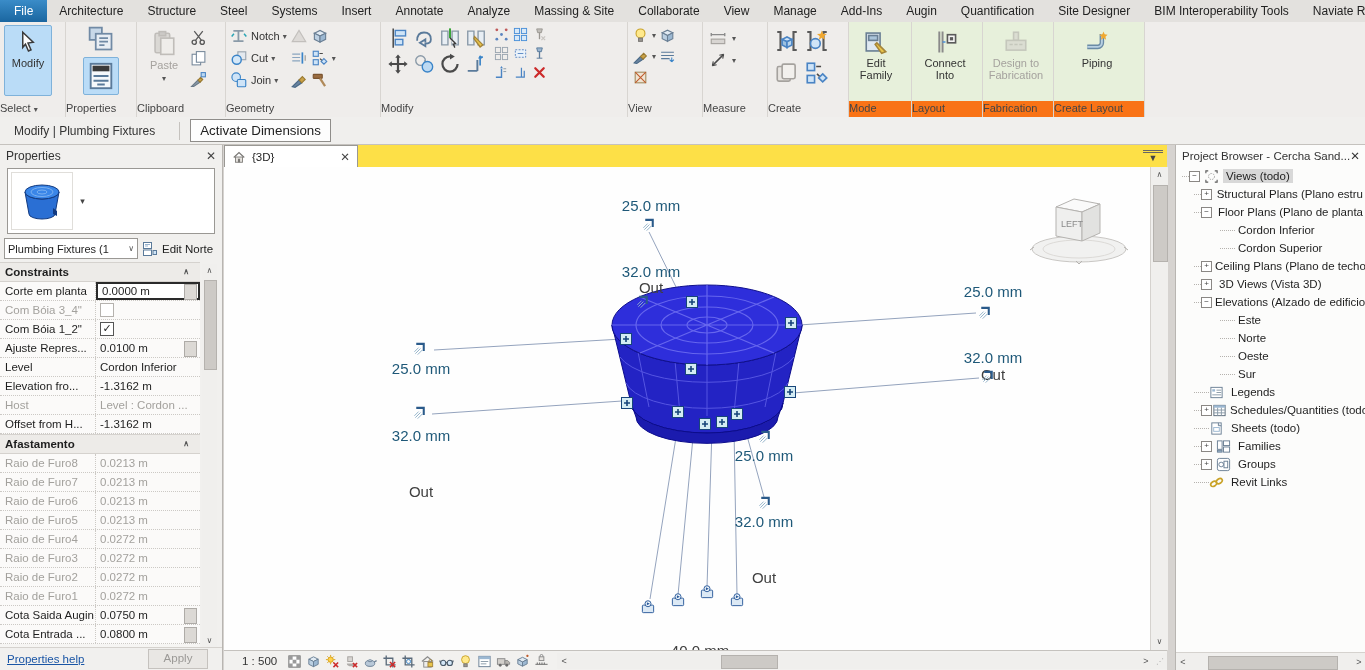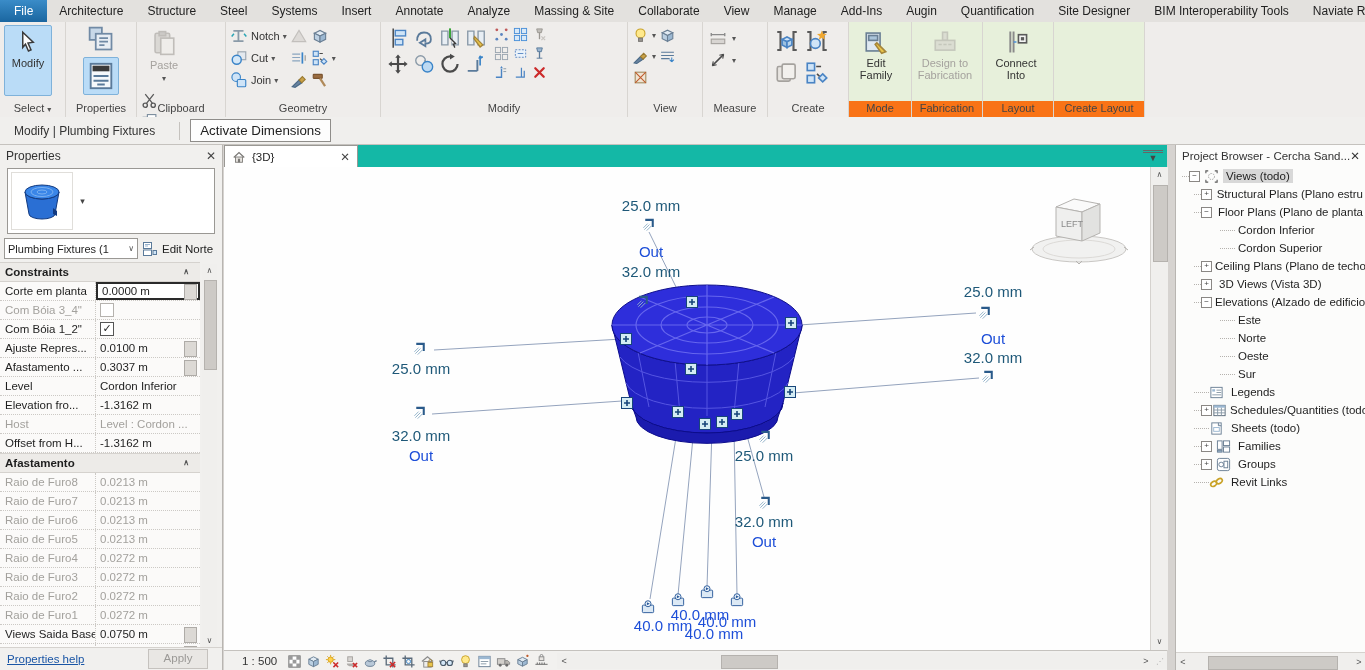--- a/index.html
+++ b/index.html
@@ -8,21 +8,21 @@
   .ic{display:inline-block;vertical-align:middle;flex:none;}
   .ic svg{width:100%;height:100%;display:block;}
   
   .tabbar{position:absolute;left:0;top:0;width:1365px;height:22px;background:#e3e1de;display:flex;align-items:stretch;}
   .rtab{padding:0 12px;display:flex;align-items:center;color:#222;cursor:default;white-space:nowrap;}
   .rtab.filetab{background:linear-gradient(#3a8cc8,#1a66a0);color:#fff;padding:0 14px;}
   
   .ribbon{position:absolute;left:0;top:22px;width:1365px;height:95px;background:#efedeb;display:flex;border-bottom:1px solid #c9c6c2;}
   .panel{position:relative;border-right:1px solid #d8d5d1;padding:3px 4px 17px;display:flex;gap:3px;}
   .panel.green{background:#e7f0db;}
-  .plabel{position:absolute;left:0;bottom:0;width:100%;height:16px;line-height:15px;text-align:center;font-size:11px;color:#444;white-space:nowrap;overflow:hidden;}
+  .plabel{position:absolute;left:0;bottom:0;width:100%;height:16px;line-height:15px;font-size:11px;color:#444;white-space:nowrap;overflow:hidden;}
   .panel.green .plabel{background:#f97316;}
   .bigbtn{width:46px;display:flex;flex-direction:column;align-items:center;justify-content:flex-start;gap:2px;padding-top:4px;font-size:11px;color:#333;text-align:center;line-height:12px;}
   .bigbtn.sel{background:#badcf7;border:1px solid #7fb2da;border-radius:2px;padding-top:3px;}
   .bigbtn.disab{color:#a5a29e;}
   .vcol{display:flex;flex-direction:column;justify-content:flex-start;gap:4px;}
   .hrow{display:flex;align-items:center;gap:3px;font-size:11px;color:#333;white-space:nowrap;}
   .dar{font-size:8px;color:#555;}
   .selbtn{background:#badcf7;border:1px solid #7fb2da;border-radius:2px;}
   .mgrid{display:grid;grid-template-columns:repeat(4,26px);grid-auto-rows:26px;align-items:center;justify-items:center;}
   .sgrid{display:grid;grid-template-columns:repeat(3,19px);grid-auto-rows:19px;align-items:center;justify-items:center;}
@@ -55,29 +55,29 @@
   .cb.off{border-color:#b5b2ae;}
   .assoc{position:absolute;right:3px;top:2px;width:11px;height:14px;background:#dcd9d5;border:1px solid #aeaba7;}
   .pscroll{position:absolute;right:5px;top:119px;width:15px;height:384px;background:#f0efed;}
   .pscroll .sarrow{height:14px;text-align:center;font-size:8px;color:#555;line-height:14px;}
   .pscroll .sthumb{position:absolute;left:2px;top:16px;width:11px;height:88px;background:#cdcac6;border:1px solid #b5b2ae;}
   .pscroll .sarrow.dn{position:absolute;bottom:0;width:100%;}
   .pfoot{position:absolute;left:0;bottom:0;width:222px;height:22px;background:#f1f0ee;border-top:1px solid #d5d2ce;display:flex;align-items:center;}
   .phelp{color:#1a55a5;text-decoration:underline;font-size:11.5px;padding-left:7px;}
   .applybtn{margin-left:auto;margin-right:14px;width:58px;height:18px;background:#e9e7e4;border:1px solid #c5c2be;color:#9b9996;text-align:center;line-height:17px;font-size:11.5px;}
   
-  .vtabs{position:absolute;left:224px;top:145px;width:943px;height:22px;background:#14b8a6;display:flex;}
+  .vtabs{position:absolute;left:224px;top:145px;width:943px;height:22px;background:#fde047;display:flex;}
   .vtab{width:118px;background:#fff;border:1px solid #9a9894;border-bottom:none;display:flex;align-items:center;gap:6px;padding:0 7px;font-size:11.5px;}
   .vtab .x{margin-left:auto;color:#444;}
   .vtabmore{margin-left:auto;width:20px;display:flex;align-items:center;justify-content:center;color:#444;font-size:9px;border-top:3px double #666;height:9px;align-self:center;margin-right:4px;}
   
   .canvas{position:absolute;left:224px;top:167px;width:926px;height:483px;background:#fefefe;overflow:hidden;}
   .dim{position:absolute;transform:translate(-50%,-50%);font-size:15px;white-space:nowrap;}
   .dblue{color:#1e5878;}
-  .dgray{color:#1d4ed8;}
+  .dgray{color:#404040;margin-top:36px;}
   .conn{position:absolute;transform:translate(-50%,-50%);}
   .vscroll{position:absolute;left:1150px;top:167px;width:17px;height:483px;background:#f0efed;border-left:1px solid #d5d2ce;}
   .vscroll .sarrow{height:16px;text-align:center;font-size:8px;color:#555;line-height:16px;}
   .vscroll .sthumb{position:absolute;left:2px;top:18px;width:13px;height:75px;background:#cdcac6;border:1px solid #b5b2ae;}
   .vscroll .dn{position:absolute;bottom:0;width:100%;}
   
   .vctrl{position:absolute;left:224px;top:650px;width:943px;height:20px;background:#f2f1ef;border-top:1px solid #c5c2be;display:flex;align-items:center;}
   .scalebox{padding:0 10px 0 18px;font-size:11.5px;color:#333;white-space:nowrap;}
   .vcicons{display:flex;align-items:center;gap:4px;}
   .hscroll{flex:1;display:flex;align-items:center;height:16px;margin-left:8px;background:#f0efed;}
@@ -150,21 +150,21 @@
       <span class="ic selbtn" style="width:30px;height:32px;padding:2px;">
           <svg viewBox="0 0 16 16">
             <rect x="2.5" y="1.5" width="11" height="13" fill="#f5f8fb" stroke="#5a7a9a"></rect>
             <rect x="3.5" y="2.5" width="9" height="3" fill="#3a3a3a"></rect>
             <path d="M4 8h8M4 10.5h8M6 12.5h4" stroke="#5a7a9a"></path>
           </svg>
         </span>
     </div>
     <div class="plabel">Properties</div>
   </div>
-  <div class="panel" style="width:80px;flex-direction:column;">
+  <div class="panel" style="width:80px;">
     <div class="bigbtn disab">
       <span class="ic" style="width:26px;height:28px;opacity:.55;">
           <svg viewBox="0 0 16 16">
             <rect x="2.5" y="2" width="9" height="12" rx="1" fill="#cac7c3" stroke="#9a9792"></rect>
             <rect x="5" y="1" width="4" height="2.5" fill="#b0ada9" stroke="#9a9792"></rect>
             <rect x="6" y="5" width="8" height="10" fill="#efedea" stroke="#9a9792"></rect>
           </svg>
         </span>
       <span>Paste</span>
         <span class="dar">▾</span>
@@ -503,47 +503,57 @@
             <rect x="2" y="2.5" width="8.5" height="11" fill="#dfe9f2" stroke="#6a7f94"></rect>
             <rect x="3.5" y="4" width="5.5" height="3" fill="#aac4da" stroke="#6a7f94"></rect>
             <path d="M8.5 8.5 L14 14 L11.5 15 L7.5 9.5 Z" fill="#e8c44a" stroke="#a5853a"></path>
           </svg>
         </span>
       <span>Edit Family</span>
     </div>
     <div class="plabel">Mode</div>
   </div>
   <div class="panel green" style="width:62px;">
-    <div class="bigbtn disab" style="width:58px;">
-      <span class="ic" style="width:26px;height:26px;opacity:.55;">
-          <svg viewBox="0 0 16 16">
-            <rect x="6.5" y="2" width="3" height="5" fill="#d2cfcb" stroke="#aaa7a3"></rect>
-            <rect x="2" y="7" width="12" height="6" fill="#d2cfcb" stroke="#aaa7a3"></rect>
-            <path d="M4 9.5 h2 M7 9.5 h2 M10 9.5 h2" stroke="#aaa7a3"></path>
-          </svg>
-        </span>
-      <span>Design to Fabrication</span>
-    </div>
-    <div class="plabel">Fabrication</div>
-  </div>
-  <div class="panel green" style="width:62px;">
     <div class="bigbtn" style="width:58px;">
       <span class="ic" style="width:26px;height:26px;">
           <svg viewBox="0 0 16 16">
             <path d="M4.5 1.5 V14.5 M6.5 1.5 V14.5" stroke="#8a8a8a" stroke-width="1.2"></path>
             <path d="M6.5 8 H10" stroke="#4a90d9" stroke-dasharray="1.8 1.4"></path>
             <rect x="9.5" y="3.5" width="5" height="5" fill="#f5f5f4" stroke="#5a5a5a"></rect>
             <rect x="11" y="5" width="2" height="2" fill="#5a5a5a"></rect>
           </svg>
         </span>
       <span>Connect Into</span>
     </div>
     <div class="plabel">Layout</div>
   </div>
+  <div class="panel green" style="width:62px;">
+    <div class="bigbtn disab" style="width:58px;">
+      <span class="ic" style="width:26px;height:26px;opacity:.55;">
+          <svg viewBox="0 0 16 16">
+            <rect x="6.5" y="2" width="3" height="5" fill="#d2cfcb" stroke="#aaa7a3"></rect>
+            <rect x="2" y="7" width="12" height="6" fill="#d2cfcb" stroke="#aaa7a3"></rect>
+            <path d="M4 9.5 h2 M7 9.5 h2 M10 9.5 h2" stroke="#aaa7a3"></path>
+          </svg>
+        </span>
+      <span>Design to Fabrication</span>
+    </div>
+    <div class="plabel">Fabrication</div>
+  </div>
   <div class="panel green" style="width:82px;">
+    <div class="bigbtn" style="width:78px;">
+      <span class="ic" style="width:26px;height:26px;">
+          <svg viewBox="0 0 16 16">
+            <path d="M2 11 H8.5 A2.5 2.5 0 0 0 11 8.5 V3" fill="none" stroke="#6a8aa5" stroke-width="2.8"></path>
+            <path d="M2 11 H8.5 A2.5 2.5 0 0 0 11 8.5 V3" fill="none" stroke="#b8d0e2" stroke-width="1.2"></path>
+            <path d="M12 1.5 L12.7 3.3 L14.5 3.5 L13.2 4.8 L13.6 6.6 L12 5.6 L10.4 6.6 L10.8 4.8 L9.5 3.5 L11.3 3.3 Z" fill="#f0a830"></path>
+          </svg>
+        </span>
+      <span>Piping</span>
+    </div>
     <div class="plabel">Create Layout</div>
   </div>
 </div>
 
 <div class="optbar">
   <span class="optstatus">Modify | Plumbing Fixtures</span>
   <span class="vsep"></span>
   <button class="actdim">Activate Dimensions</button>
 </div>
 
@@ -598,25 +608,20 @@
       <div class="prow">
         <span class="plab">Com Bóia 1_2"</span>
         <span class="cb">✓</span>
       </div>
       <div class="prow">
         <span class="plab">Ajuste Repres...</span>
         <span class="pval">0.0100 m</span>
         <span class="assoc"></span>
       </div>
       <div class="prow">
-        <span class="plab">Afastamento ...</span>
-        <span class="pval">0.3037 m</span>
-        <span class="assoc"></span>
-      </div>
-      <div class="prow">
         <span class="plab">Level</span>
         <span class="pval">Cordon Inferior</span>
       </div>
       <div class="prow">
         <span class="plab">Elevation fro...</span>
         <span class="pval">-1.3162 m</span>
       </div>
       <div class="prow">
         <span class="plab dis">Host</span>
         <span class="pval dis">Level : Cordon ...</span>
@@ -655,21 +660,21 @@
       </div>
       <div class="prow">
         <span class="plab dis">Raio de Furo2</span>
         <span class="pval dis">0.0272 m</span>
       </div>
       <div class="prow">
         <span class="plab dis">Raio de Furo1</span>
         <span class="pval dis">0.0272 m</span>
       </div>
       <div class="prow">
-        <span class="plab">Views Saida Base</span>
+        <span class="plab">Cota Saida Augin</span>
         <span class="pval">0.0750 m</span>
         <span class="assoc"></span>
       </div>
       <div class="prow">
         <span class="plab">Cota Entrada ...</span>
         <span class="pval">0.0800 m</span>
         <span class="assoc"></span>
       </div>
     </div>
   <div class="pscroll">

